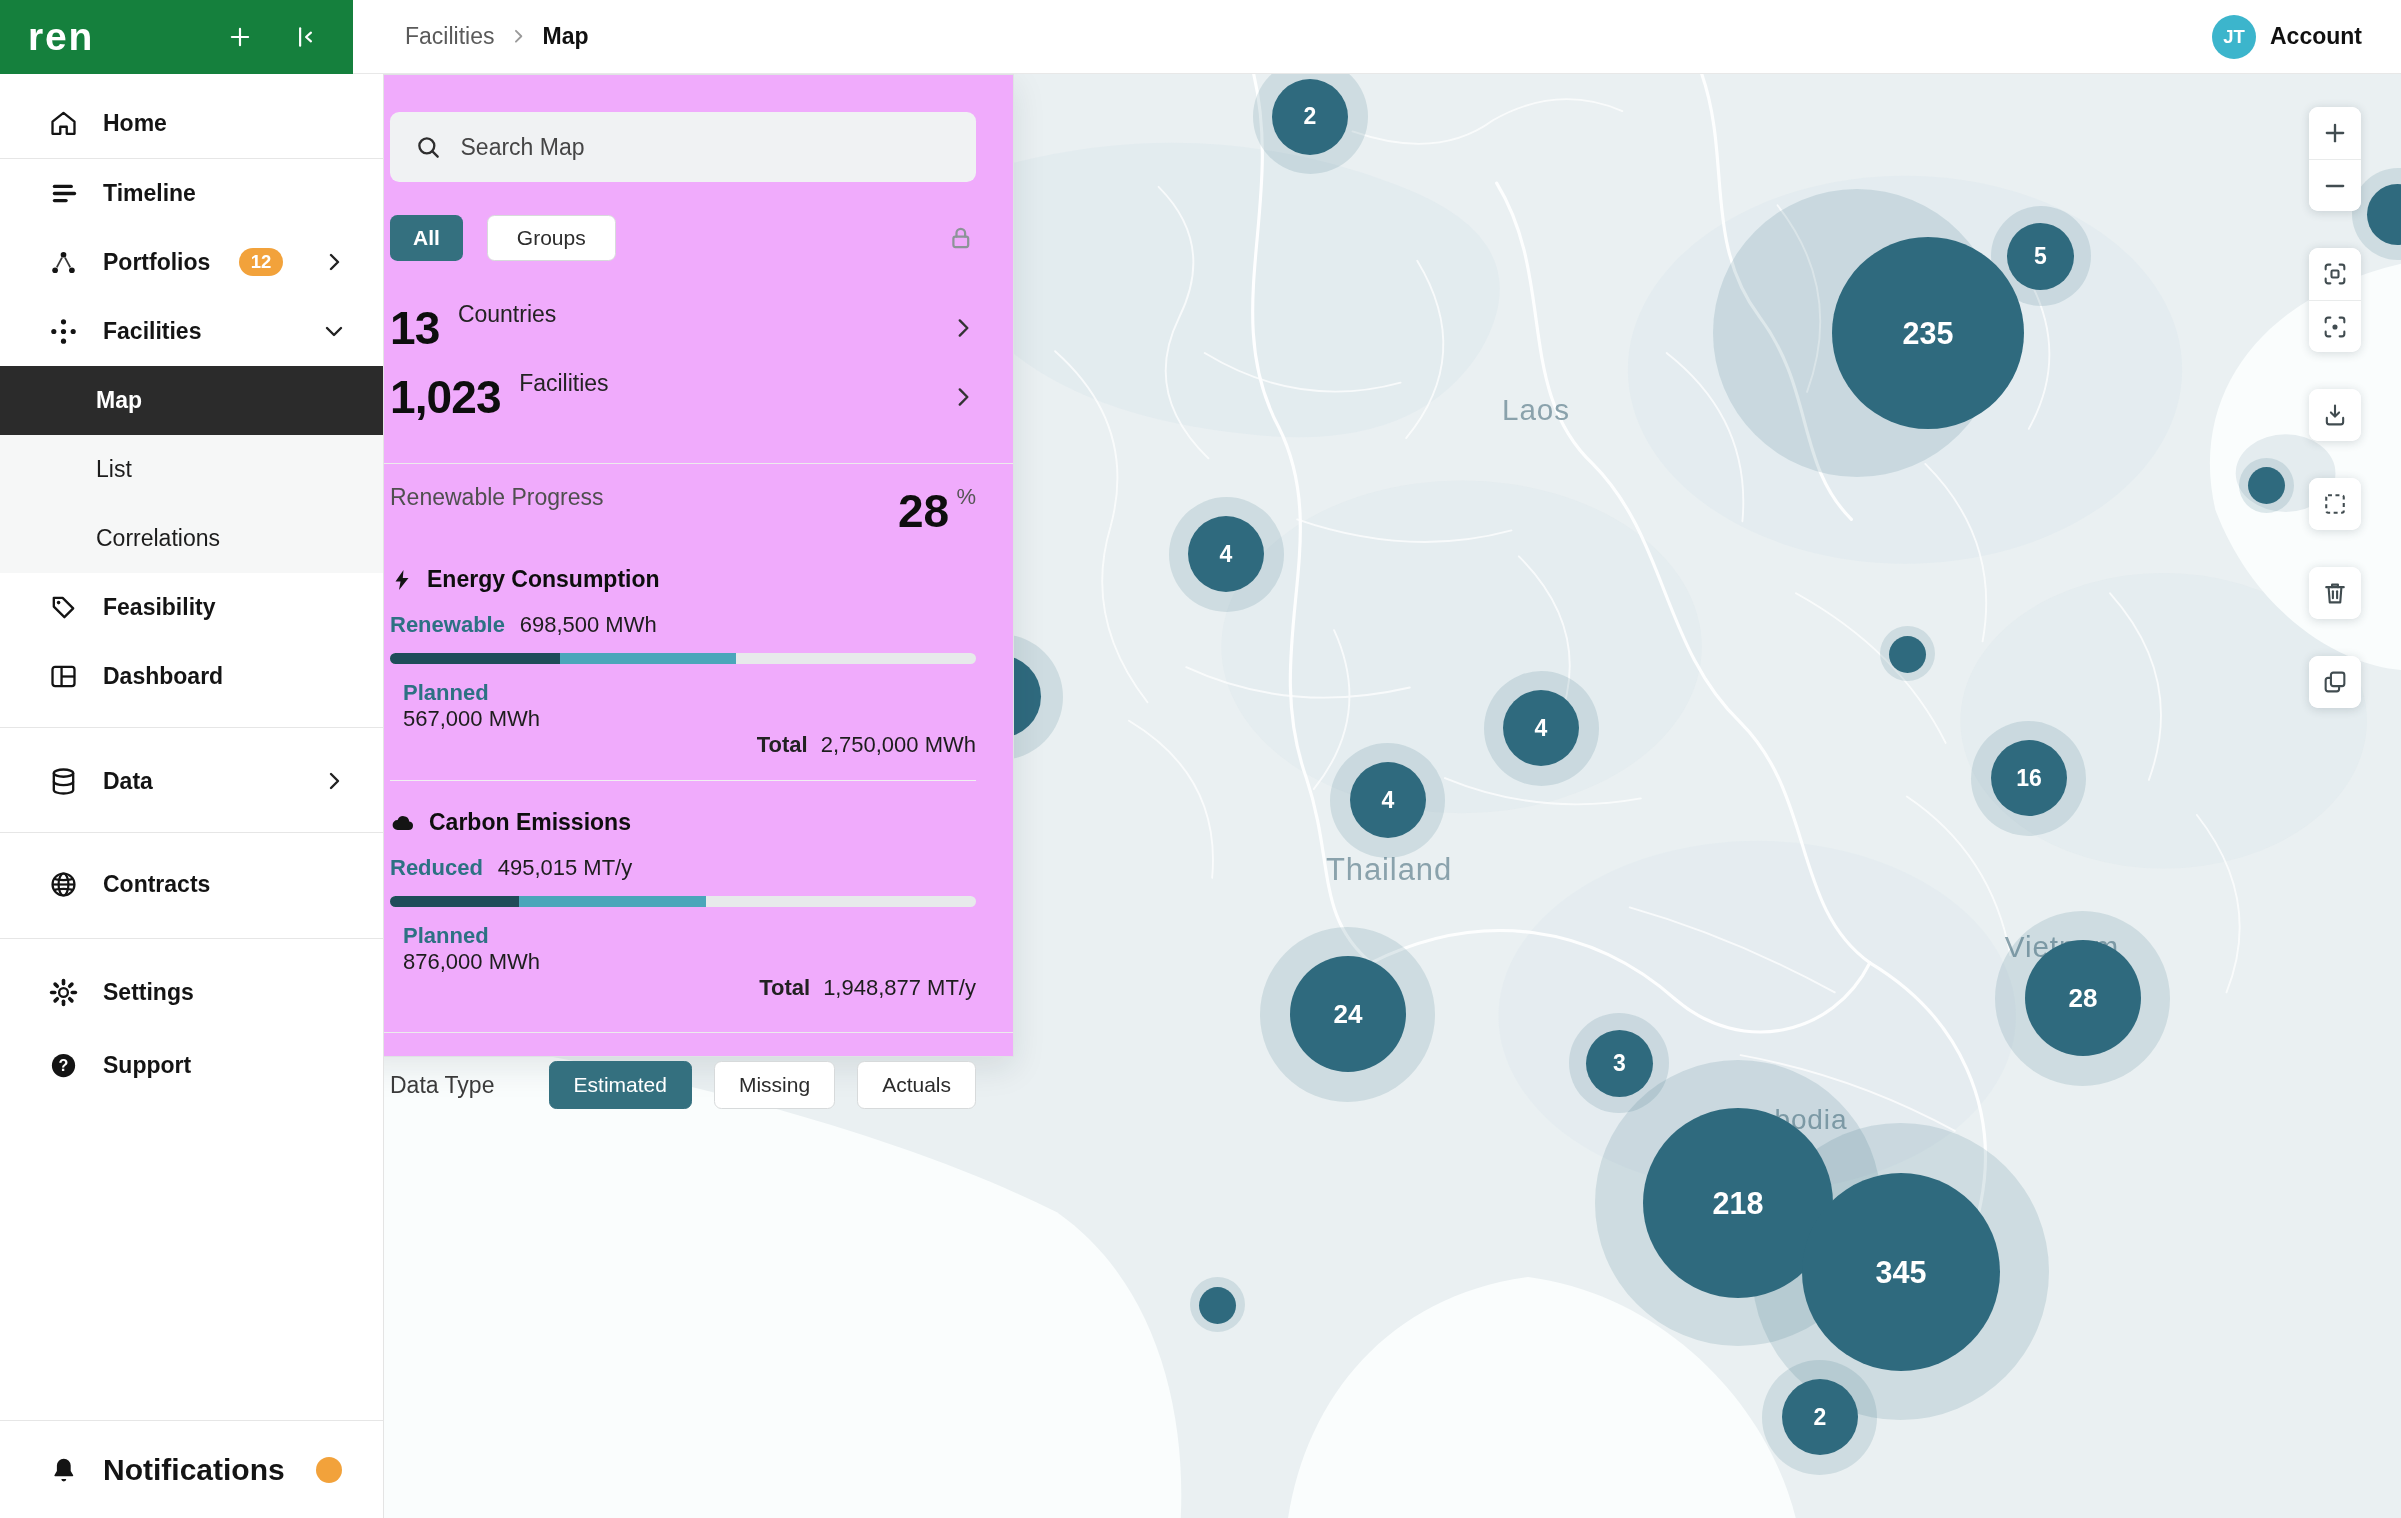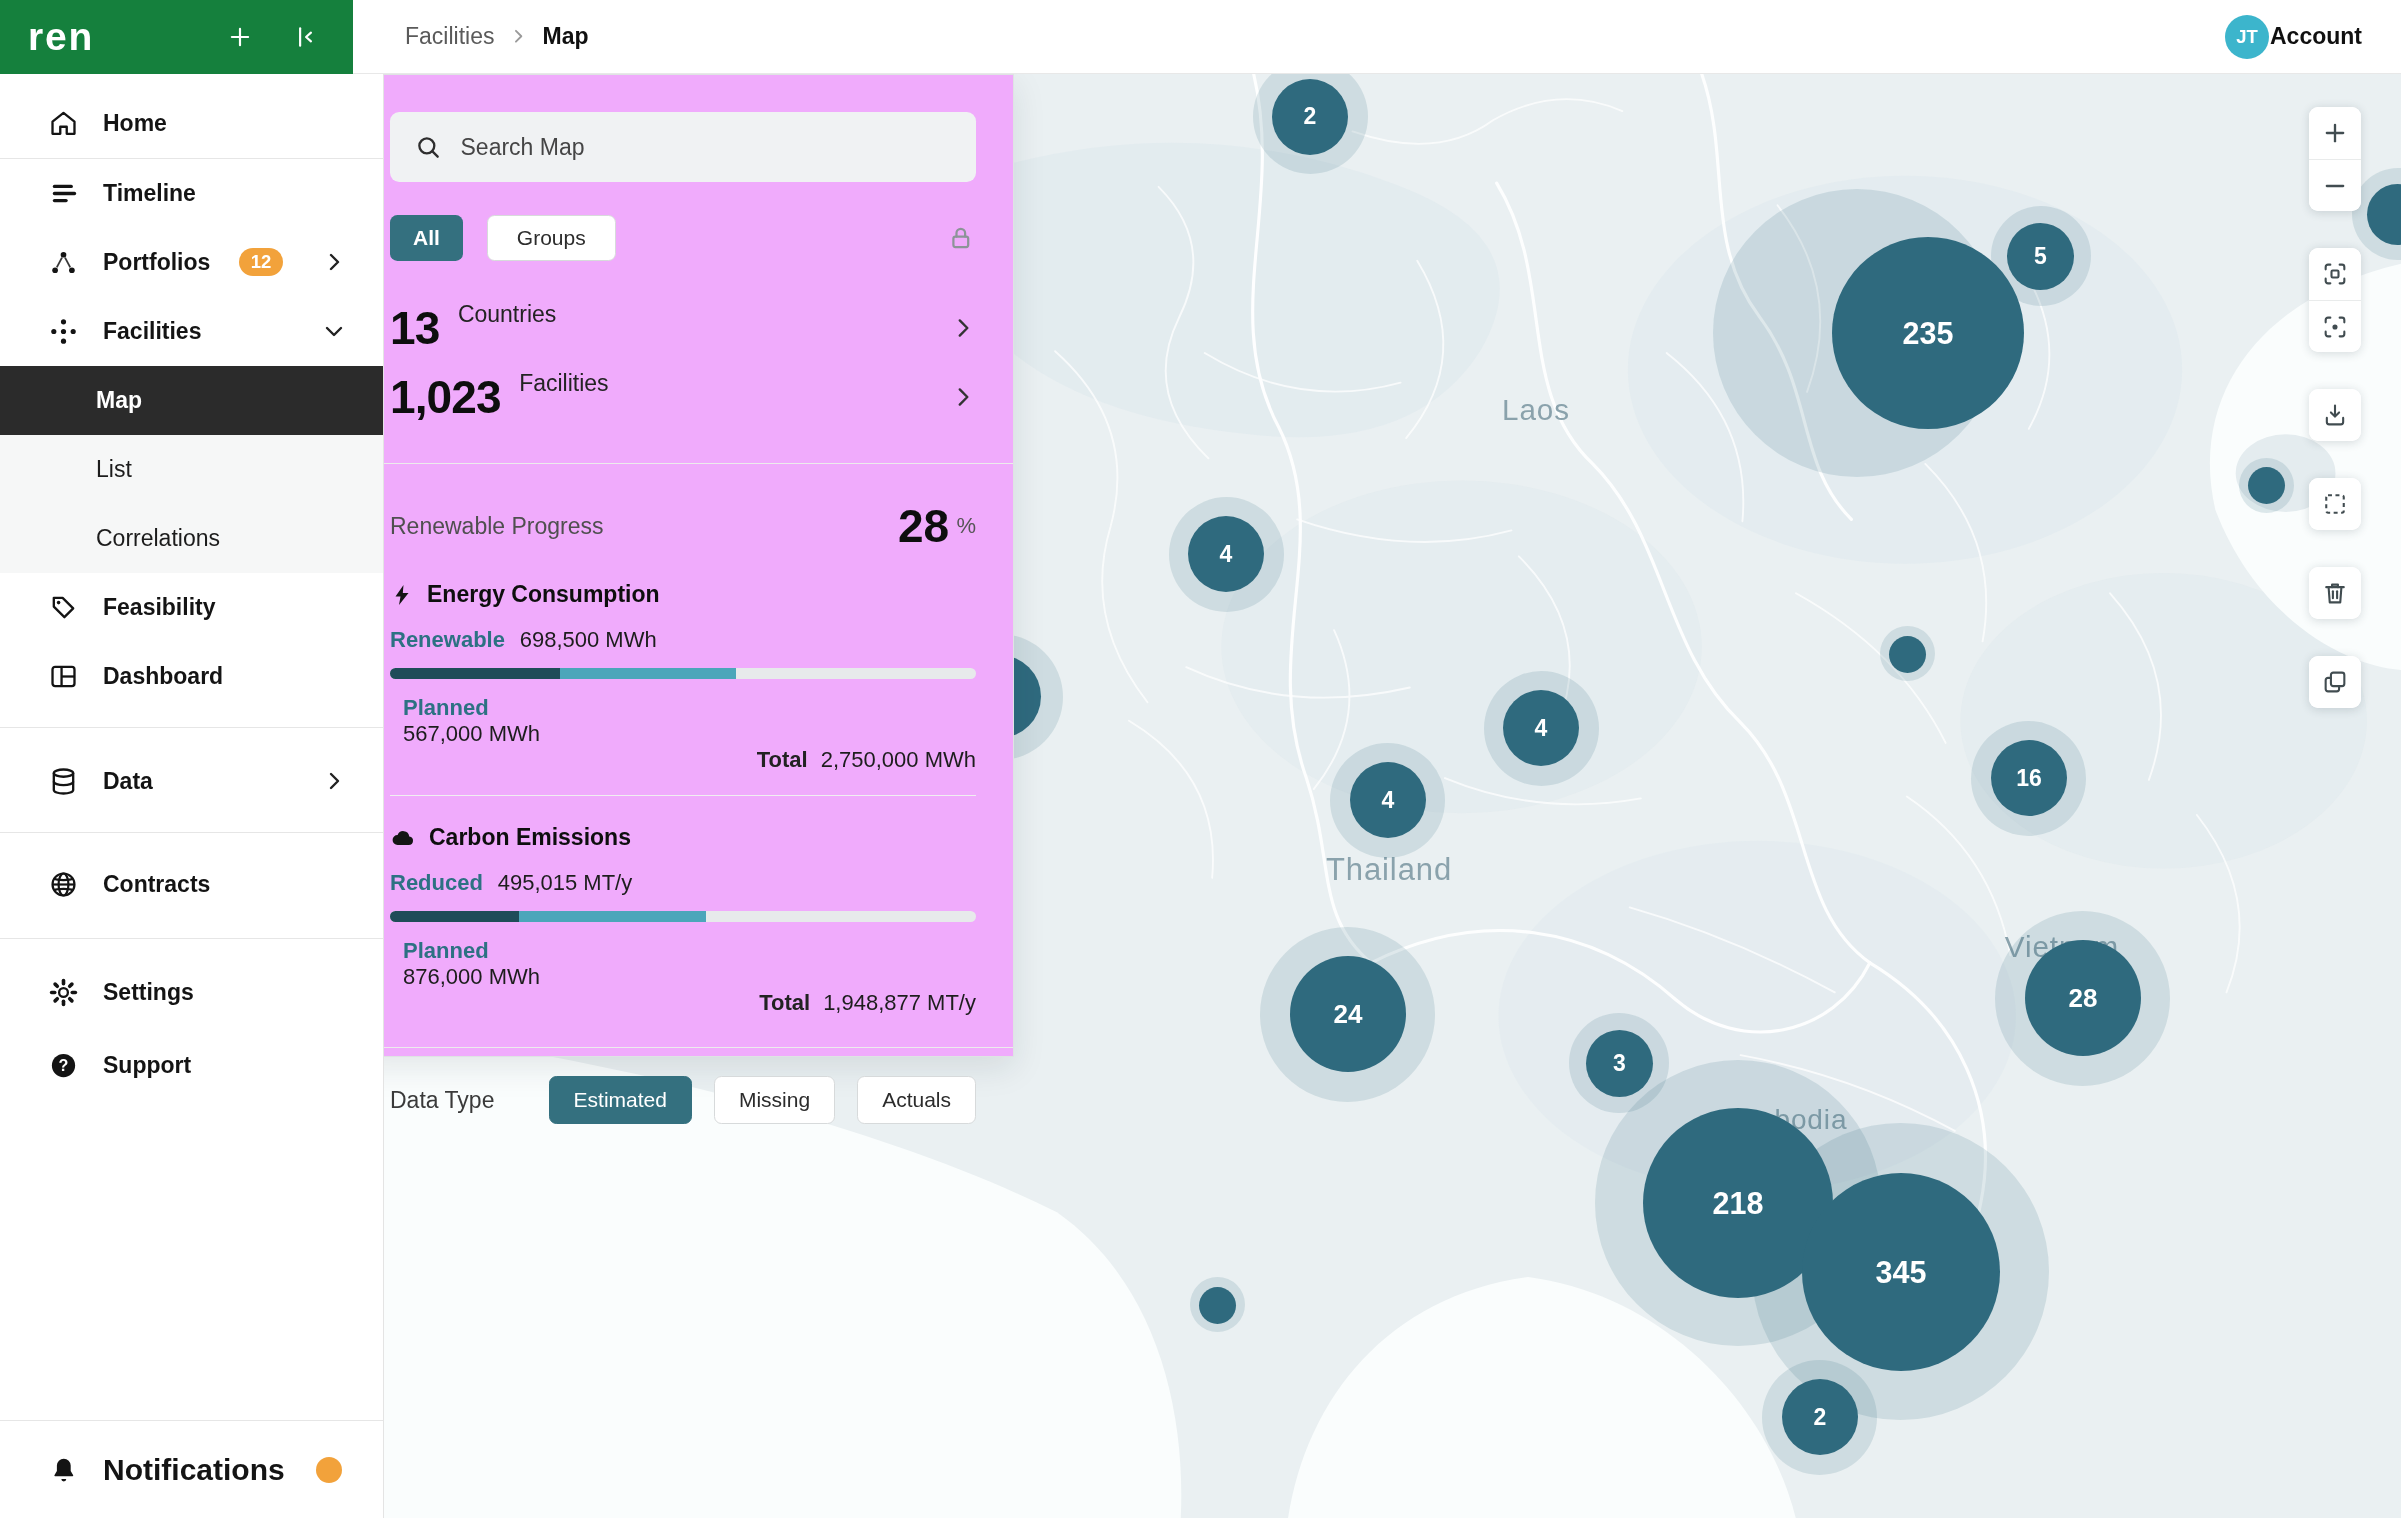--- a/index.html
+++ b/index.html
@@ -17,21 +17,21 @@
 
   
   .topbar{position:absolute;top:0;left:0;width:2401px;height:74px;background:#fff;border-bottom:0.9px solid #e8e8e8;display:flex;align-items:center;z-index:60;}
   .brand{width:353px;height:74px;background:#15803d;display:flex;align-items:center;padding:0 28px;flex:0 0 353px;}
   .logo{color:#fff;font-size:39px;font-weight:700;letter-spacing:1.8px;line-height:1;}
   .brand-icons{margin-left:auto;display:flex;align-items:center;gap:24px;}
   .brand-btn{width:41px;height:41px;display:flex;align-items:center;justify-content:center;cursor:pointer;border-radius:7.4px;}
   .breadcrumb{display:flex;align-items:center;gap:14.8px;margin-left:52px;font-size:23px;}
   .crumb-parent{color:#5a5a5a;cursor:pointer;}
   .crumb-current{color:#101010;font-weight:700;}
-  .account{margin-left:auto;display:flex;align-items:center;gap:1px;padding-right:39px;cursor:pointer;}
+  .account{margin-left:auto;display:flex;align-items:center;gap:14px;padding-right:39px;cursor:pointer;}
   .avatar{width:44px;height:44px;border-radius:50%;background:var(--avatar);color:#fff;display:flex;align-items:center;justify-content:center;font-size:18.5px;font-weight:700;}
   .account-label{font-size:23px;font-weight:700;color:#101010;}
 
   
   .sidebar{position:absolute;top:74px;left:0;width:384px;height:1445px;background:#fff;border-right:0.9px solid #e4e4e4;display:flex;flex-direction:column;padding-top:14.8px;z-index:50;}
   .side-item{height:69px;display:flex;align-items:center;padding:0 37px 0 46px;gap:22px;font-size:23px;font-weight:600;color:var(--ink);cursor:pointer;flex:0 0 69px;}
   .side-item .icon{width:35px;height:35px;flex:0 0 35px;display:flex;align-items:center;justify-content:center;}
   .side-item .lbl{white-space:nowrap;}
   .divider{height:0.9px;background:#e6e6e6;flex:0 0 0.9px;}
   .badge{margin-left:auto;background:var(--badge);color:#fff;font-size:18.5px;font-weight:700;border-radius:14px;padding:3.7px 12px;line-height:1.1;}
@@ -66,21 +66,21 @@
   .filter-row{margin-top:33px;display:flex;align-items:center;}
   .btn-all{height:46px;padding:0 23px;background:var(--teal);color:#fff;border-radius:7.4px;font-size:21px;font-weight:600;display:flex;align-items:center;cursor:pointer;}
   .btn-groups{height:46px;padding:0 29px;background:#fff;border:0.9px solid #d7dadb;border-radius:7.4px;font-size:21px;color:#2c2c2c;margin-left:24px;display:flex;align-items:center;cursor:pointer;}
   .lock{margin-left:auto;display:flex;align-items:center;}
   .stats{margin-top:33px;}
   .stat-row{display:flex;align-items:flex-start;padding:7.4px 0;cursor:pointer;}
   .stat-value{font-size:46px;font-weight:700;color:#0e0e0e;letter-spacing:-0.9px;}
   .stat-label{font-size:23px;color:#232323;margin-left:18.5px;}
   .stat-chev{margin-left:auto;align-self:center;display:flex;}
   .hr-full{height:0.9px;background:#ececec;margin:31px -37px 0;}
-  .progress-header{margin-top:36px;display:flex;align-items:center;}
+  .progress-header{margin-top:21px;display:flex;align-items:flex-start;}
   .progress-label{font-size:23px;color:#4f4f4f;}
   .progress-value{margin-left:auto;font-size:46px;font-weight:700;color:#0e0e0e;}
   .progress-unit{font-size:22px;color:#555;margin-left:7.4px;font-weight:400;}
   .section-title{margin-top:28px;display:flex;align-items:center;gap:13px;font-size:23px;font-weight:700;color:#0e0e0e;}
   .kv-row{margin-top:18.5px;display:flex;align-items:baseline;gap:14.8px;font-size:22px;}
   .kv-key{color:#2d7183;font-weight:700;}
   .kv-val{color:#1d1d1d;}
   .bar{margin-top:14.8px;height:11px;background:#e7eaeb;border-radius:5.5px;display:flex;overflow:hidden;}
   .seg{height:100%;}
   .seg-dark{background:#1f4c59;}

